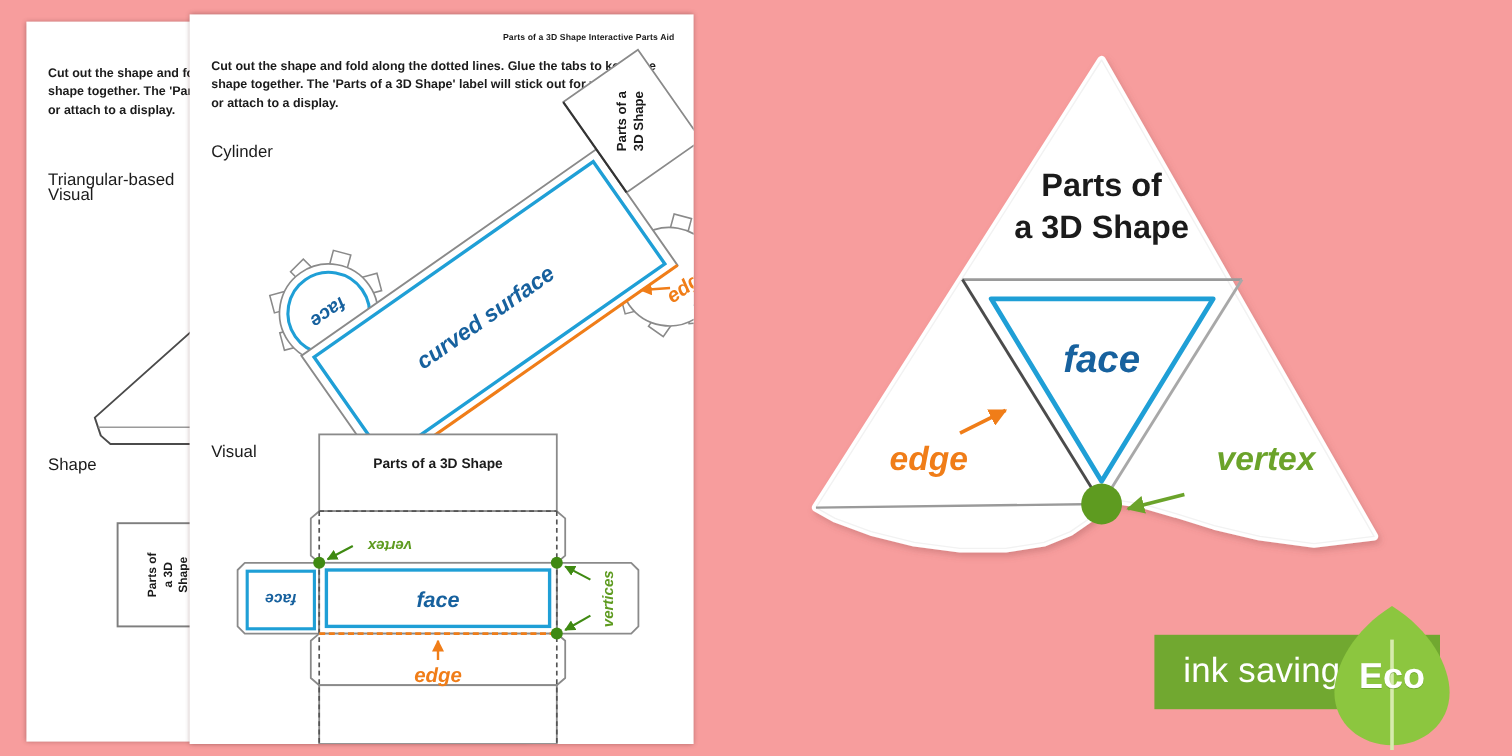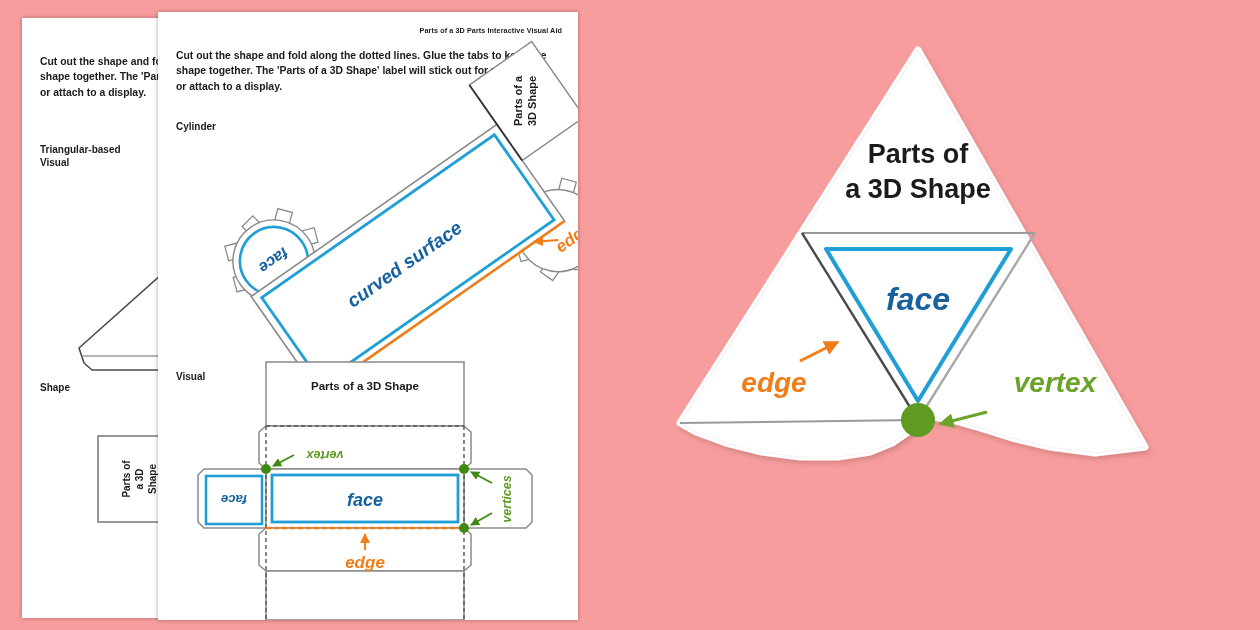--- a/index.html
+++ b/index.html
@@ -45,22 +45,22 @@
     position: absolute;
     left: 18px; top: 36px;
     width: 384px;
     font-size: 10.4px;
     line-height: 15.4px;
     font-weight: bold;
     color: #1b1b1b;
   }
   .shape-label {
     position: absolute;
-    font-size: 10px;
-    font-weight: bold;
+    font-size: 14px;
+    font-weight: normal;
     color: #1b1b1b;
     line-height: 13px;
   }
 
   svg { display:block; overflow: visible; }
   .svg-abs { position: absolute; left: 0; top: 0; }
 
   
   #pyramid-wrap {
     position: absolute;
@@ -133,21 +133,21 @@
           <text x="0" y="14" text-anchor="middle" font-family="&quot;Liberation Sans&quot;, sans-serif" font-size="10" font-weight="bold" fill="#1b1b1b">Shape</text>
         </g>
       </svg>
 
     </div>
   </div>
 
   <div class="page" id="page-front">
     <div class="page-inner">
 
-      <div class="doc-header">Parts of a 3D Parts Interactive Visual Aid</div>
+      <div class="doc-header">Parts of a 3D Shape Interactive Parts Aid</div>
 
       <div class="instructions">Cut out the shape and fold along the dotted lines. Glue the tabs to keep the shape together. The 'Parts of a 3D Shape' label will stick out for you to hold or attach to a display.</div>
 
       <div class="shape-label" style="left:18px; top:108px;">Cylinder</div>
 
       <div class="shape-label" style="left:18px; top:358px;">Visual</div>
 
       <svg class="svg-abs" width="420" height="608" viewBox="0 0 420 608">
         <g transform="translate(228,212) rotate(-35)">
 
@@ -305,14 +305,23 @@
       <path d="M160 341 L198 322" fill="none" stroke="#F07D18" stroke-width="3" marker-end="url(#arrO3)"></path>
       <text x="134" y="372" text-anchor="middle" font-family="&quot;Liberation Sans&quot;, sans-serif" font-size="28" font-style="italic" font-weight="bold" fill="#F07D18">edge</text>
 
       <circle cx="278" cy="400" r="17" fill="#5E9B20"></circle>
 
       <path d="M347 392 L300 404" fill="none" stroke="#6BA32A" stroke-width="3" marker-end="url(#arrG3)"></path>
       <text x="415" y="372" text-anchor="middle" font-family="&quot;Liberation Sans&quot;, sans-serif" font-size="28" font-style="italic" font-weight="bold" fill="#6BA32A">vertex</text>
     </svg>
   </div>
 
+  <div id="eco-badge">
+    <div id="eco-bar"></div>
+    <div id="eco-bar-text">ink saving</div>
+    <svg id="eco-leaf" viewBox="0 0 104 122">
+      <path d="M52 2 C84 22 100 52 100 74 C100 100 78 118 52 118 C26 118 4 100 4 74 C4 52 20 22 52 2 Z" fill="#8CC63F"></path>
+      <line x1="52" y1="30" x2="52" y2="122" stroke="#D6EBAE" stroke-width="3"></line>
+    </svg>
+    <div id="eco-leaf-text">Eco</div>
+  </div>
 
 </div>
 
 </body></html>

